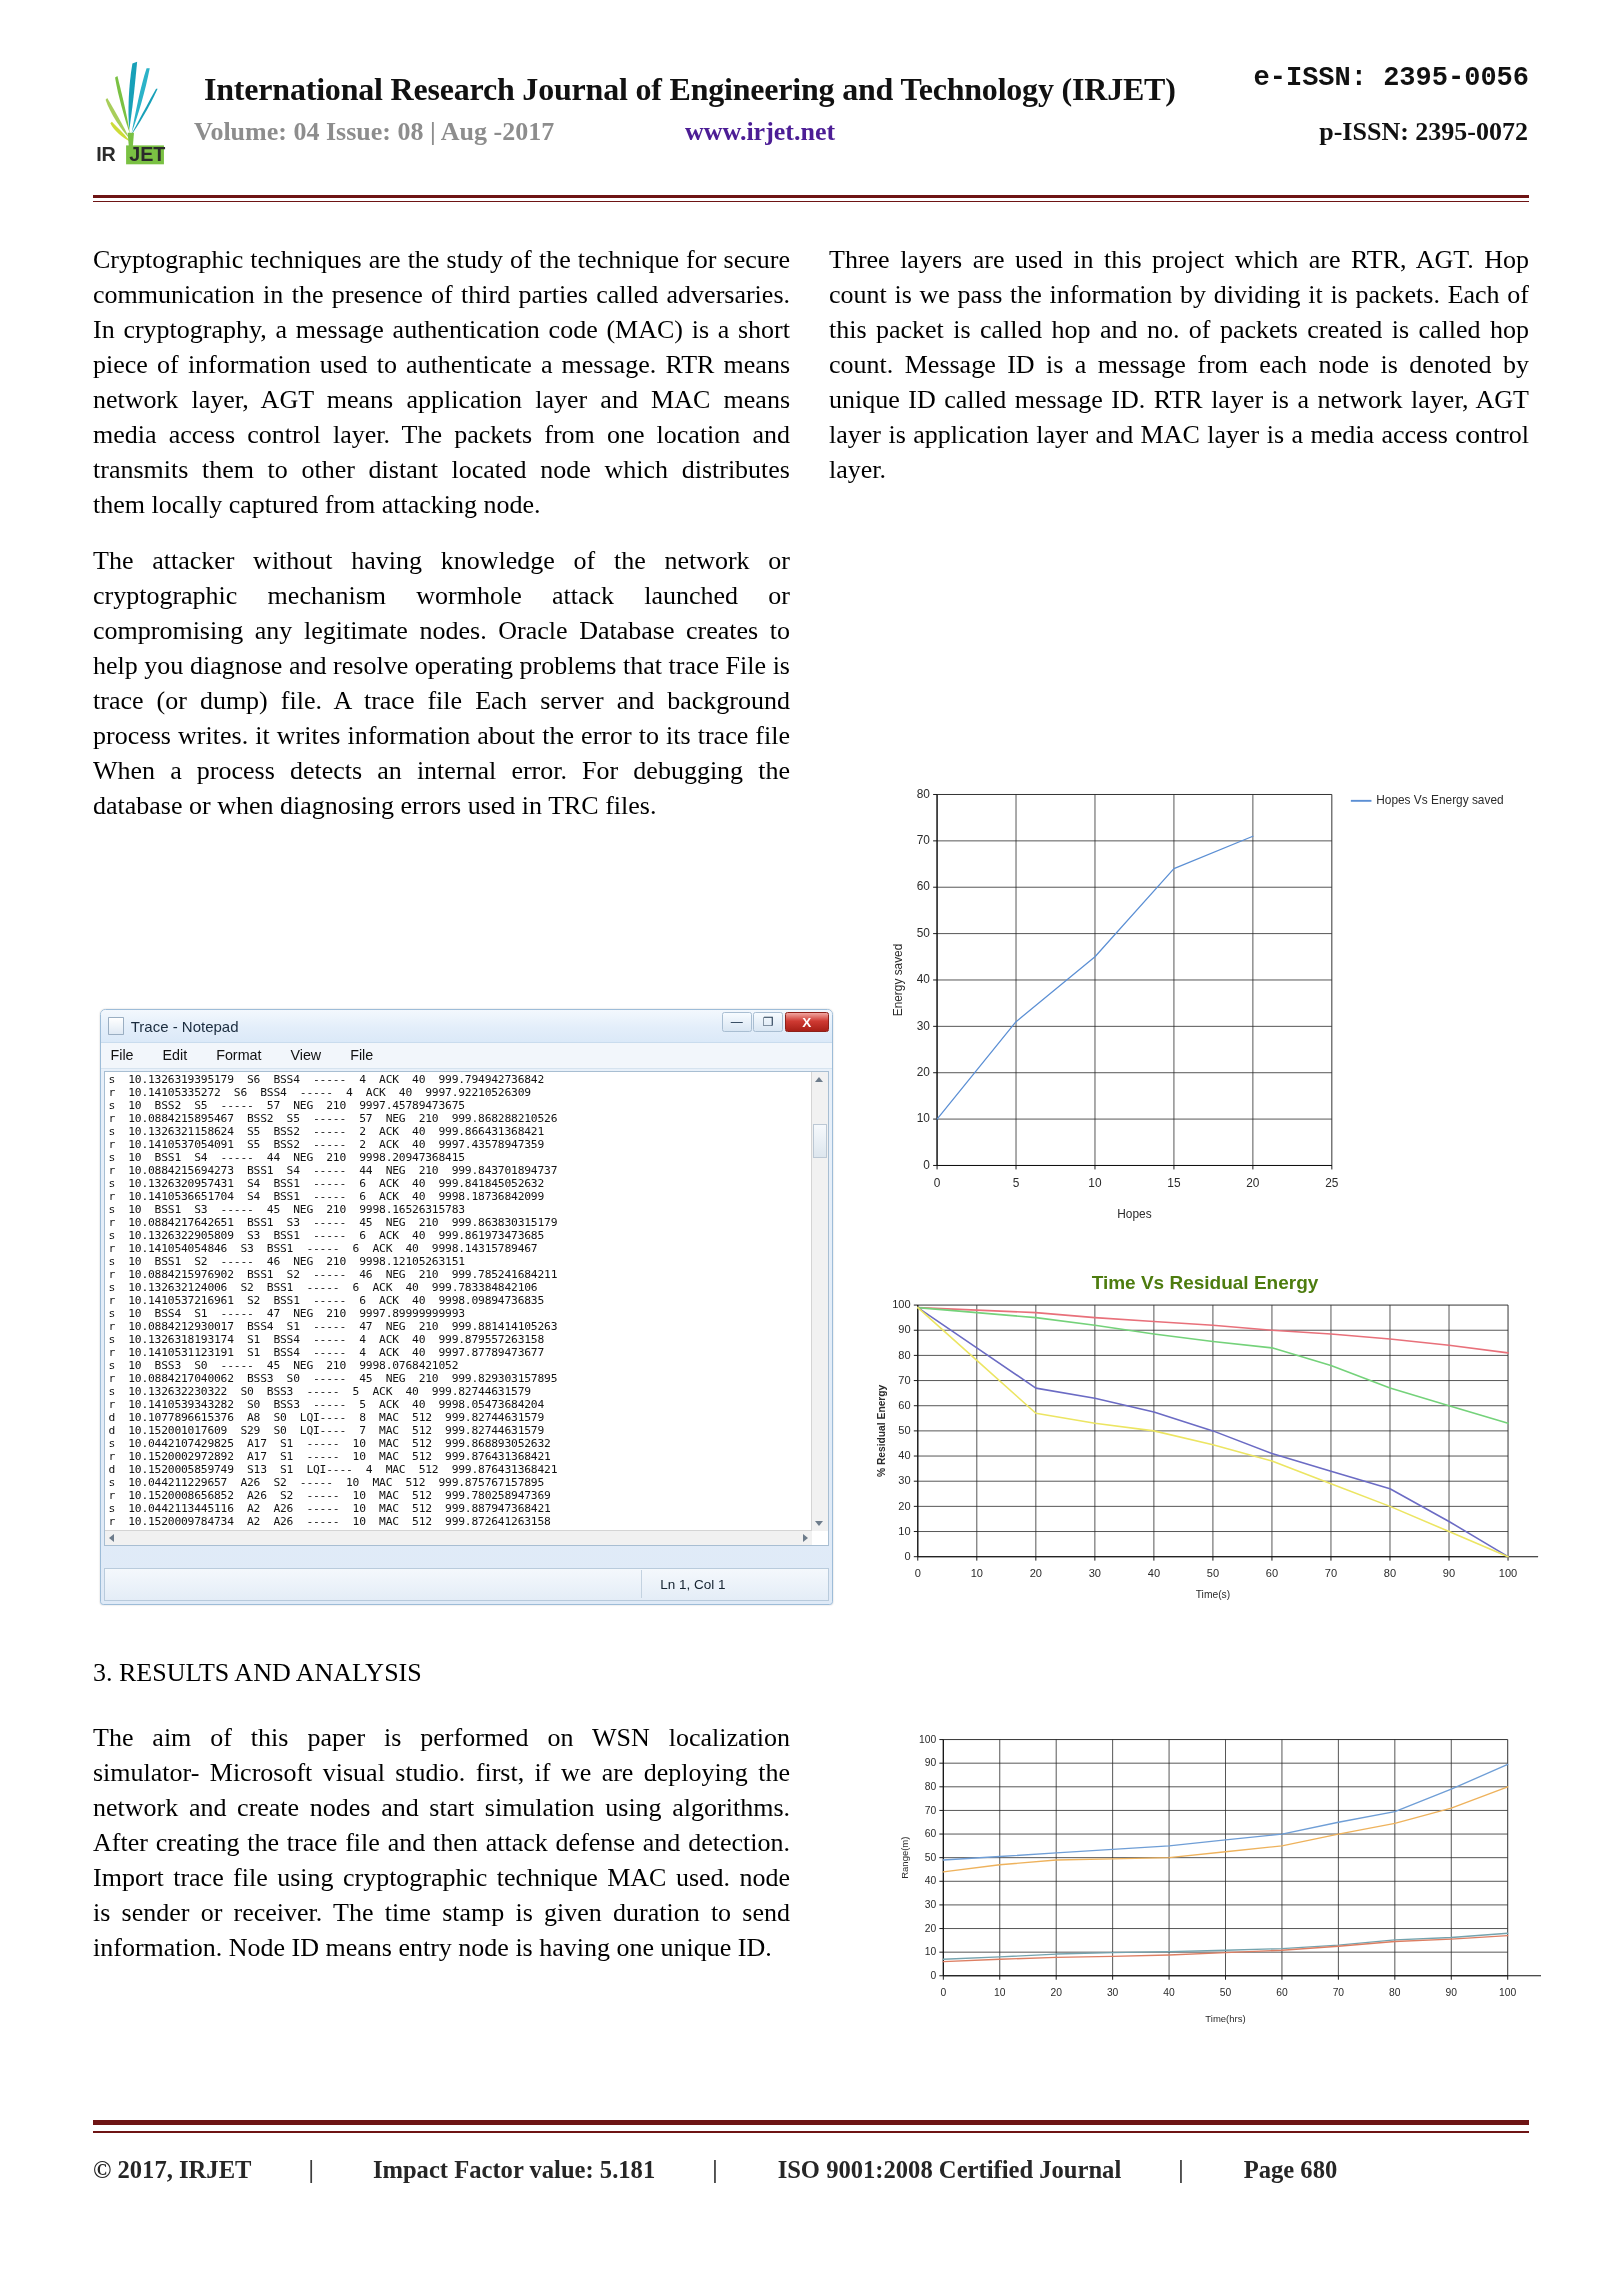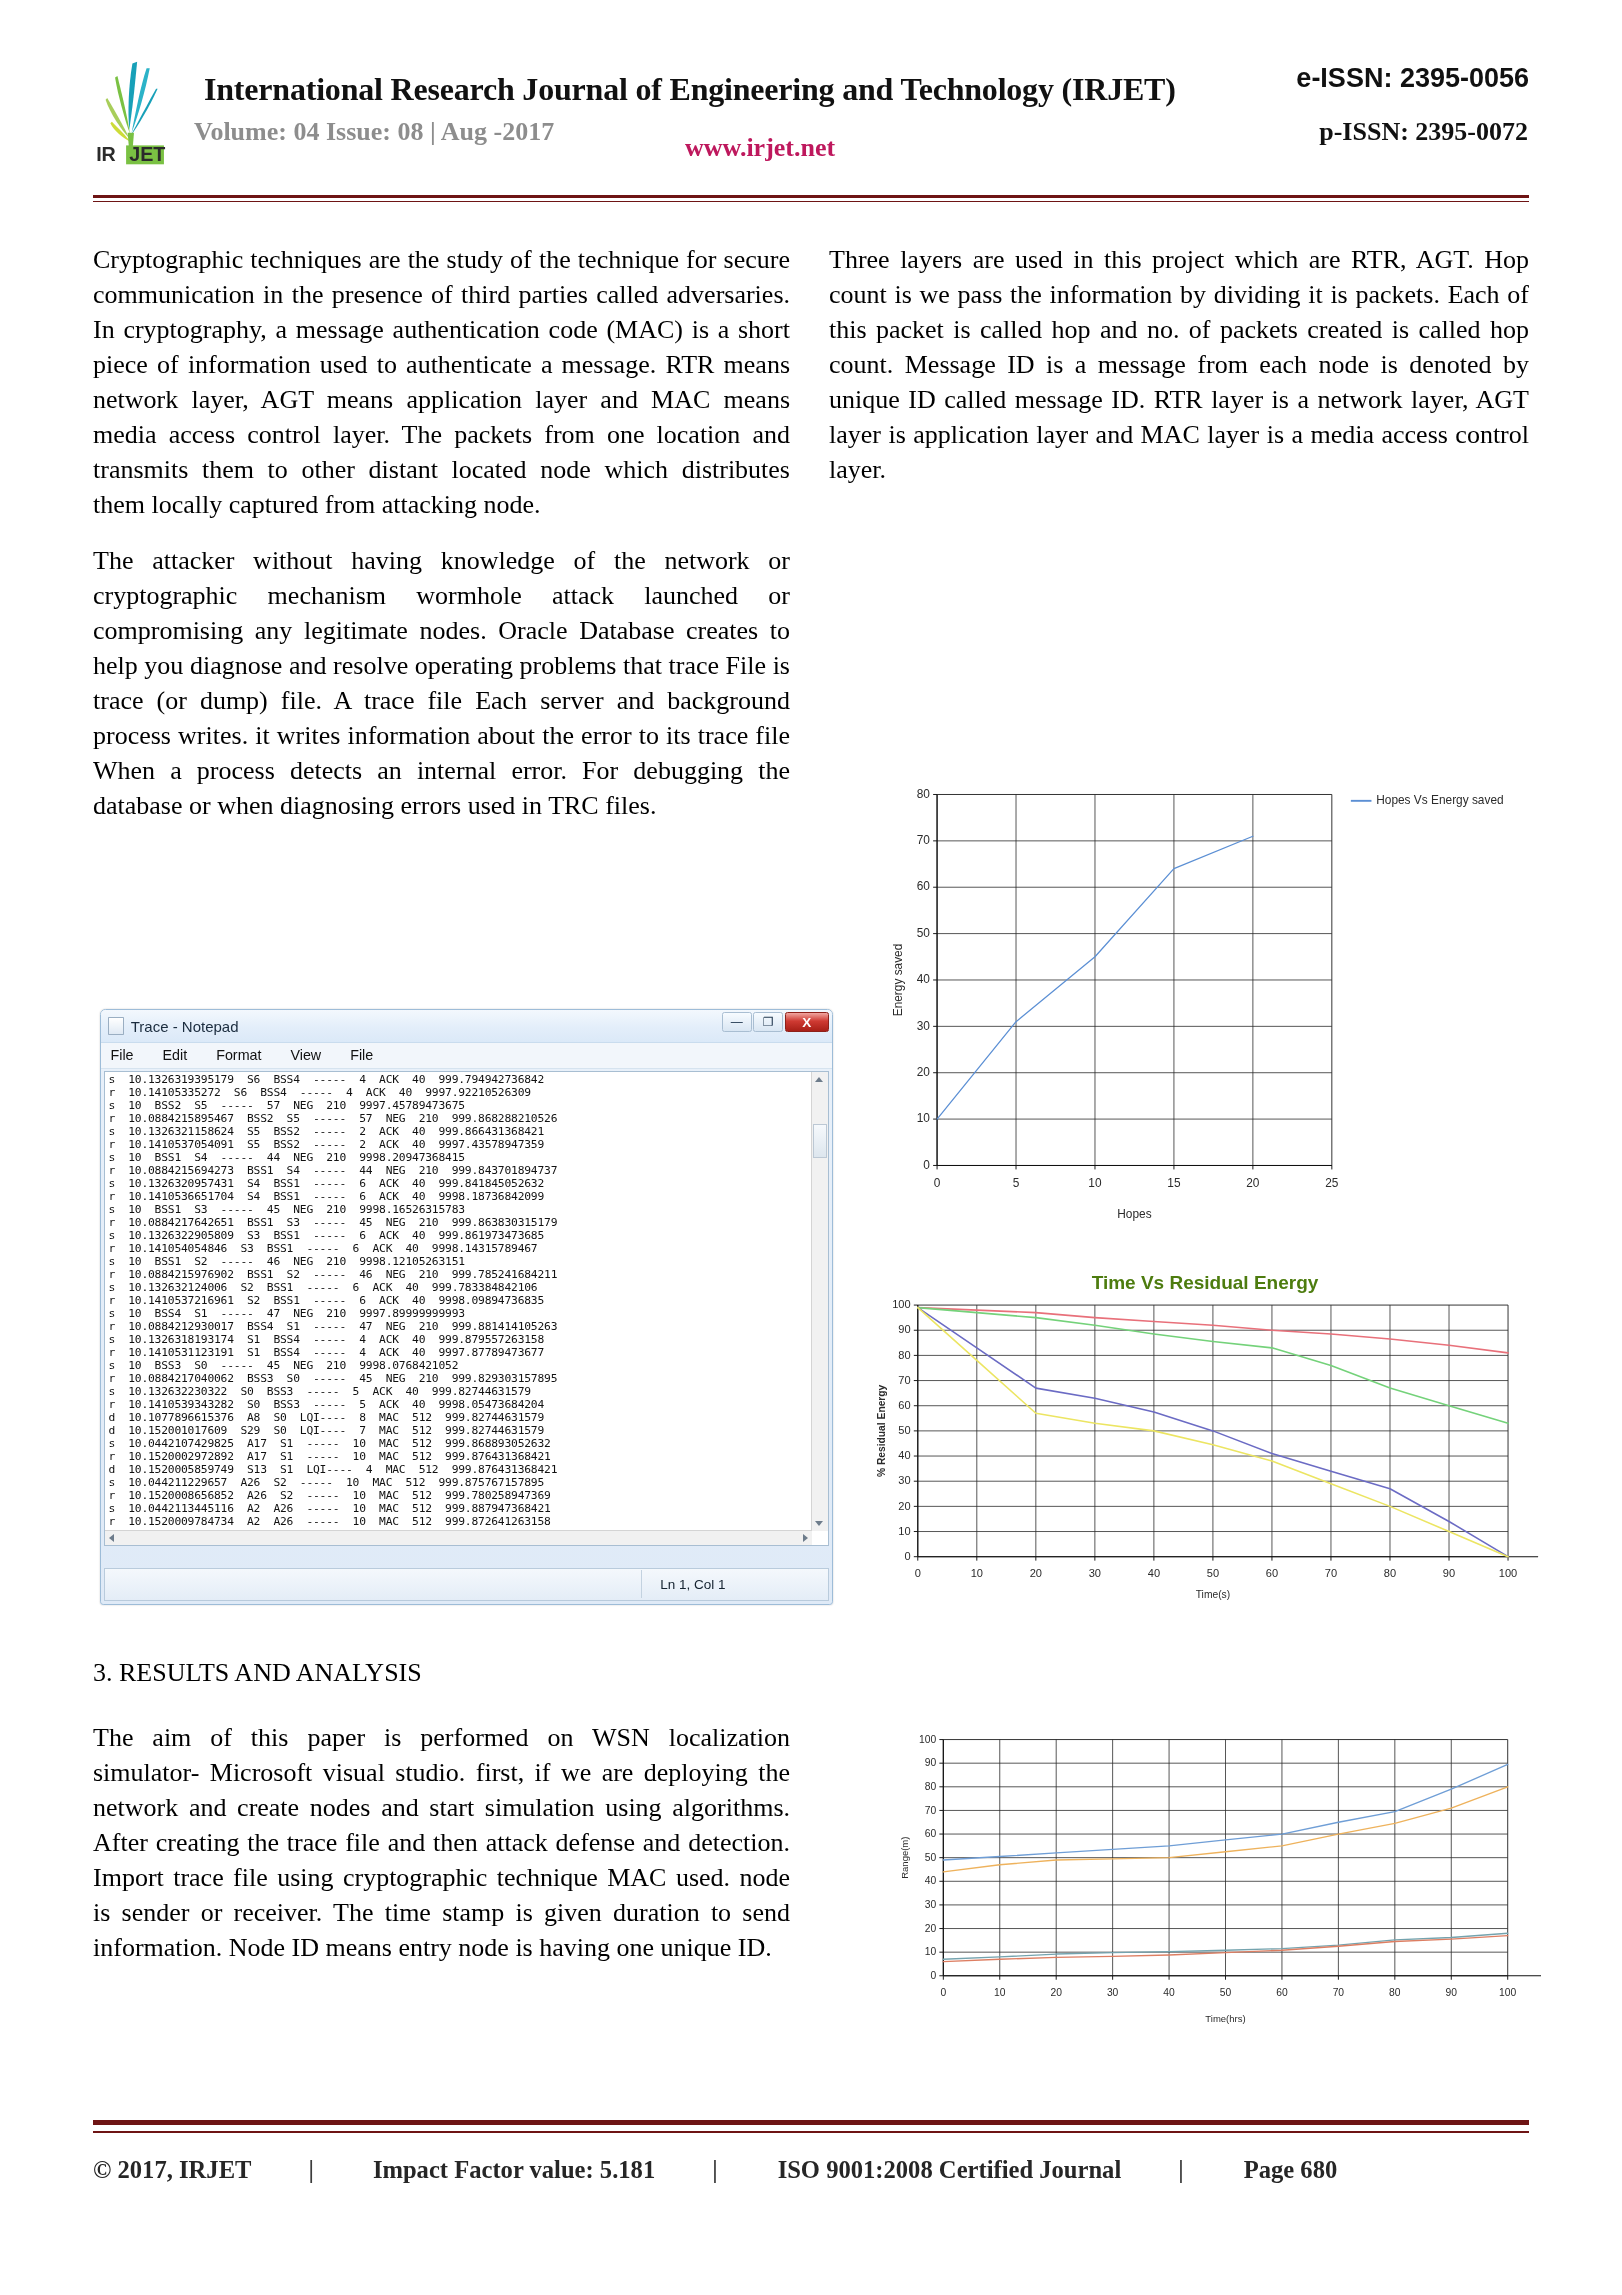--- a/index.html
+++ b/index.html
@@ -47,21 +47,21 @@
   }
   .hdr-title {
     font-family: "Liberation Serif", serif;
     font-weight: bold;
     font-size: 32px;
     letter-spacing: -0.2px;
     white-space: nowrap;
     color: #111;
   }
   .hdr-eissn {
-    font-family: Liberation Sans, sans-serif;
+    font-family: Liberation Mono, monospace;
     font-weight: bold;
     font-size: 27px;
     color: #111;
     position: absolute;
     right: 0;
     top: 6.3px;
     white-space: nowrap;
   }
   .hdr-row2 {
     position: absolute;
@@ -76,25 +76,25 @@
     top: 0;
     font-family: "Liberation Serif", serif;
     font-weight: bold;
     font-size: 26px;
     color: #8d8d8d;
     white-space: nowrap;
   }
   .hdr-site {
     position: absolute;
     left: 491px;
-    top: 16px;
+    top: 0;
     font-family: "Liberation Serif", serif;
     font-weight: bold;
     font-size: 26px;
-    color: #be185d;
+    color: #4c1d95;
     white-space: nowrap;
   }
   .hdr-pissn {
     position: absolute;
     right: 0;
     top: 0;
     font-family: "Liberation Serif", serif;
     font-weight: bold;
     font-size: 26px;
     color: #111;

